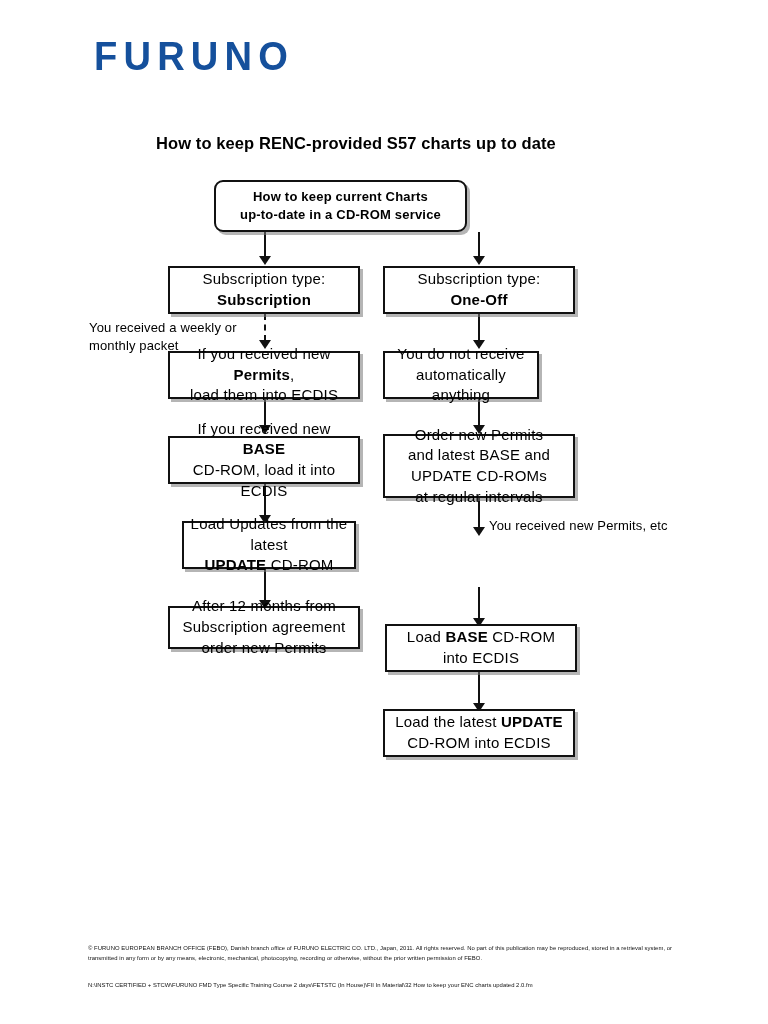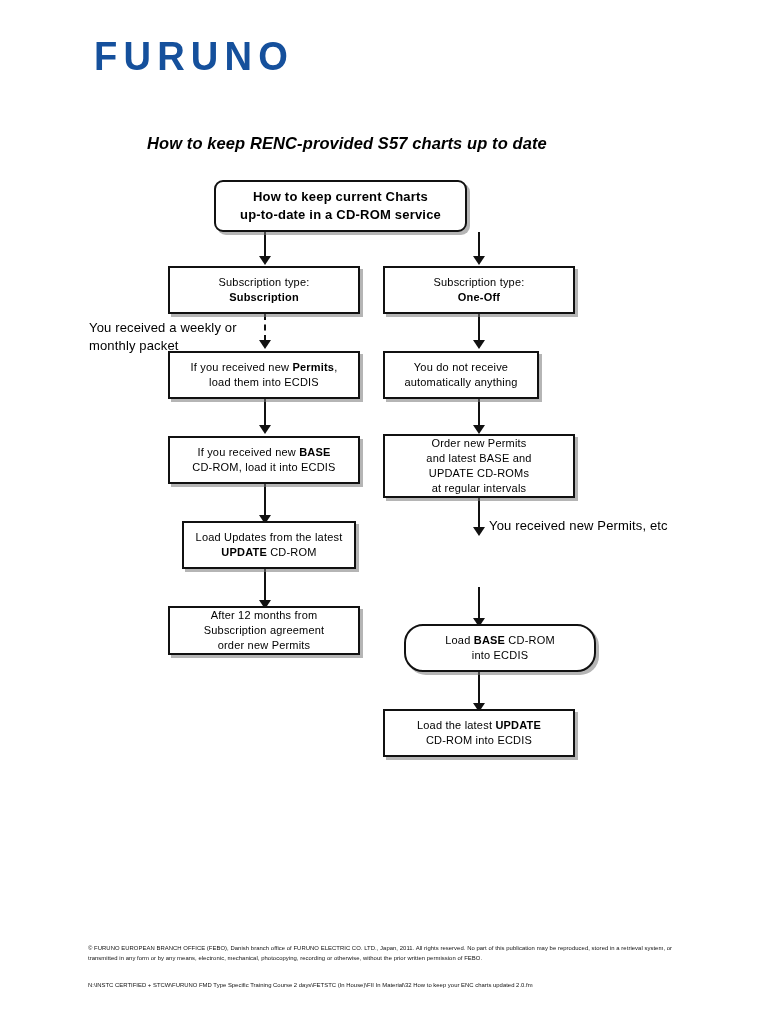--- a/index.html
+++ b/index.html
@@ -21,39 +21,38 @@
     font-size:37px;
     letter-spacing:6px;
     color:#15509c;
     transform:scaleY(1.12) scaleX(1.03);
     transform-origin:left top;
     white-space:pre;
   }
 
   
   .doc-title{
-    position:absolute;left:147px;top:134px;
+    position:absolute;left:156px;top:134px;
     font-size:16.5px;font-weight:bold;
     letter-spacing:0.1px;
     white-space:nowrap;
-    font-style:italic;
   }
 
   
   .flow{position:absolute;left:0;top:0;width:768px;height:1024px;}
 
   .box{
     position:absolute;
     box-sizing:border-box;
     background:#fff;
     border:2.5px solid #111;
     box-shadow:3px 3px 0 0 rgba(120,120,120,.55);
     display:flex;align-items:center;justify-content:center;
     text-align:center;
-    font-size:11px;
+    font-size:15px;
     line-height:1.38;
     letter-spacing:.2px;
     z-index:3;
   }
   .box.rounded{border-radius:9px;font-weight:bold;font-size:13px;}
   .box b{font-weight:bold;}
   .box .tx{padding:0 6px;}
 
   
   .note{
@@ -160,21 +159,21 @@
     <div class="box" style="left:182px;top:521px;width:174px;height:48px;">
       <div class="tx">
         <span>Load  Updates from  the  latest</span><br>
         <b>UPDATE</b><span>  CD-ROM</span>
       </div>
     </div>
 
     <div class="vline" style="left:264px;top:569px;height:33px;"></div>
     <div class="arrowhead" style="left:259px;top:600px;"></div>
 
-    <div class="box" style="left:168px;top:606px;width:192px;height:49px;">
+    <div class="box" style="left:168px;top:606px;width:192px;height:43px;">
       <div class="tx">
         <span>After  12 months  from</span><br>
         <span>Subscription agreement</span><br>
         <span>order  new  Permits</span>
       </div>
     </div>
 
     <div class="box" style="left:383px;top:266px;width:192px;height:48px;">
       <div class="tx">
         <span>Subscription type:</span><br>
@@ -208,21 +207,21 @@
     <div class="arrowhead" style="left:473px;top:527px;"></div>
 
     <div class="note" style="left:489px;top:517px;">
       <span>You  received  new  Permits, etc</span>
     </div>
 
 
     <div class="vline" style="left:478px;top:587px;height:33px;"></div>
     <div class="arrowhead" style="left:473px;top:618px;"></div>
 
-    <div class="box" style="left:404px;top:624px;width:192px;height:48px;border-radius:19px;">
+    <div class="box" style="left:385px;top:624px;width:192px;height:48px;">
       <div class="tx">
         <span>Load  </span><b>BASE</b><span>  CD-ROM</span><br>
         <span>into  ECDIS</span>
       </div>
     </div>
 
     <div class="vline" style="left:478px;top:672px;height:33px;"></div>
     <div class="arrowhead" style="left:473px;top:703px;"></div>
 
     <div class="box" style="left:383px;top:709px;width:192px;height:48px;">

